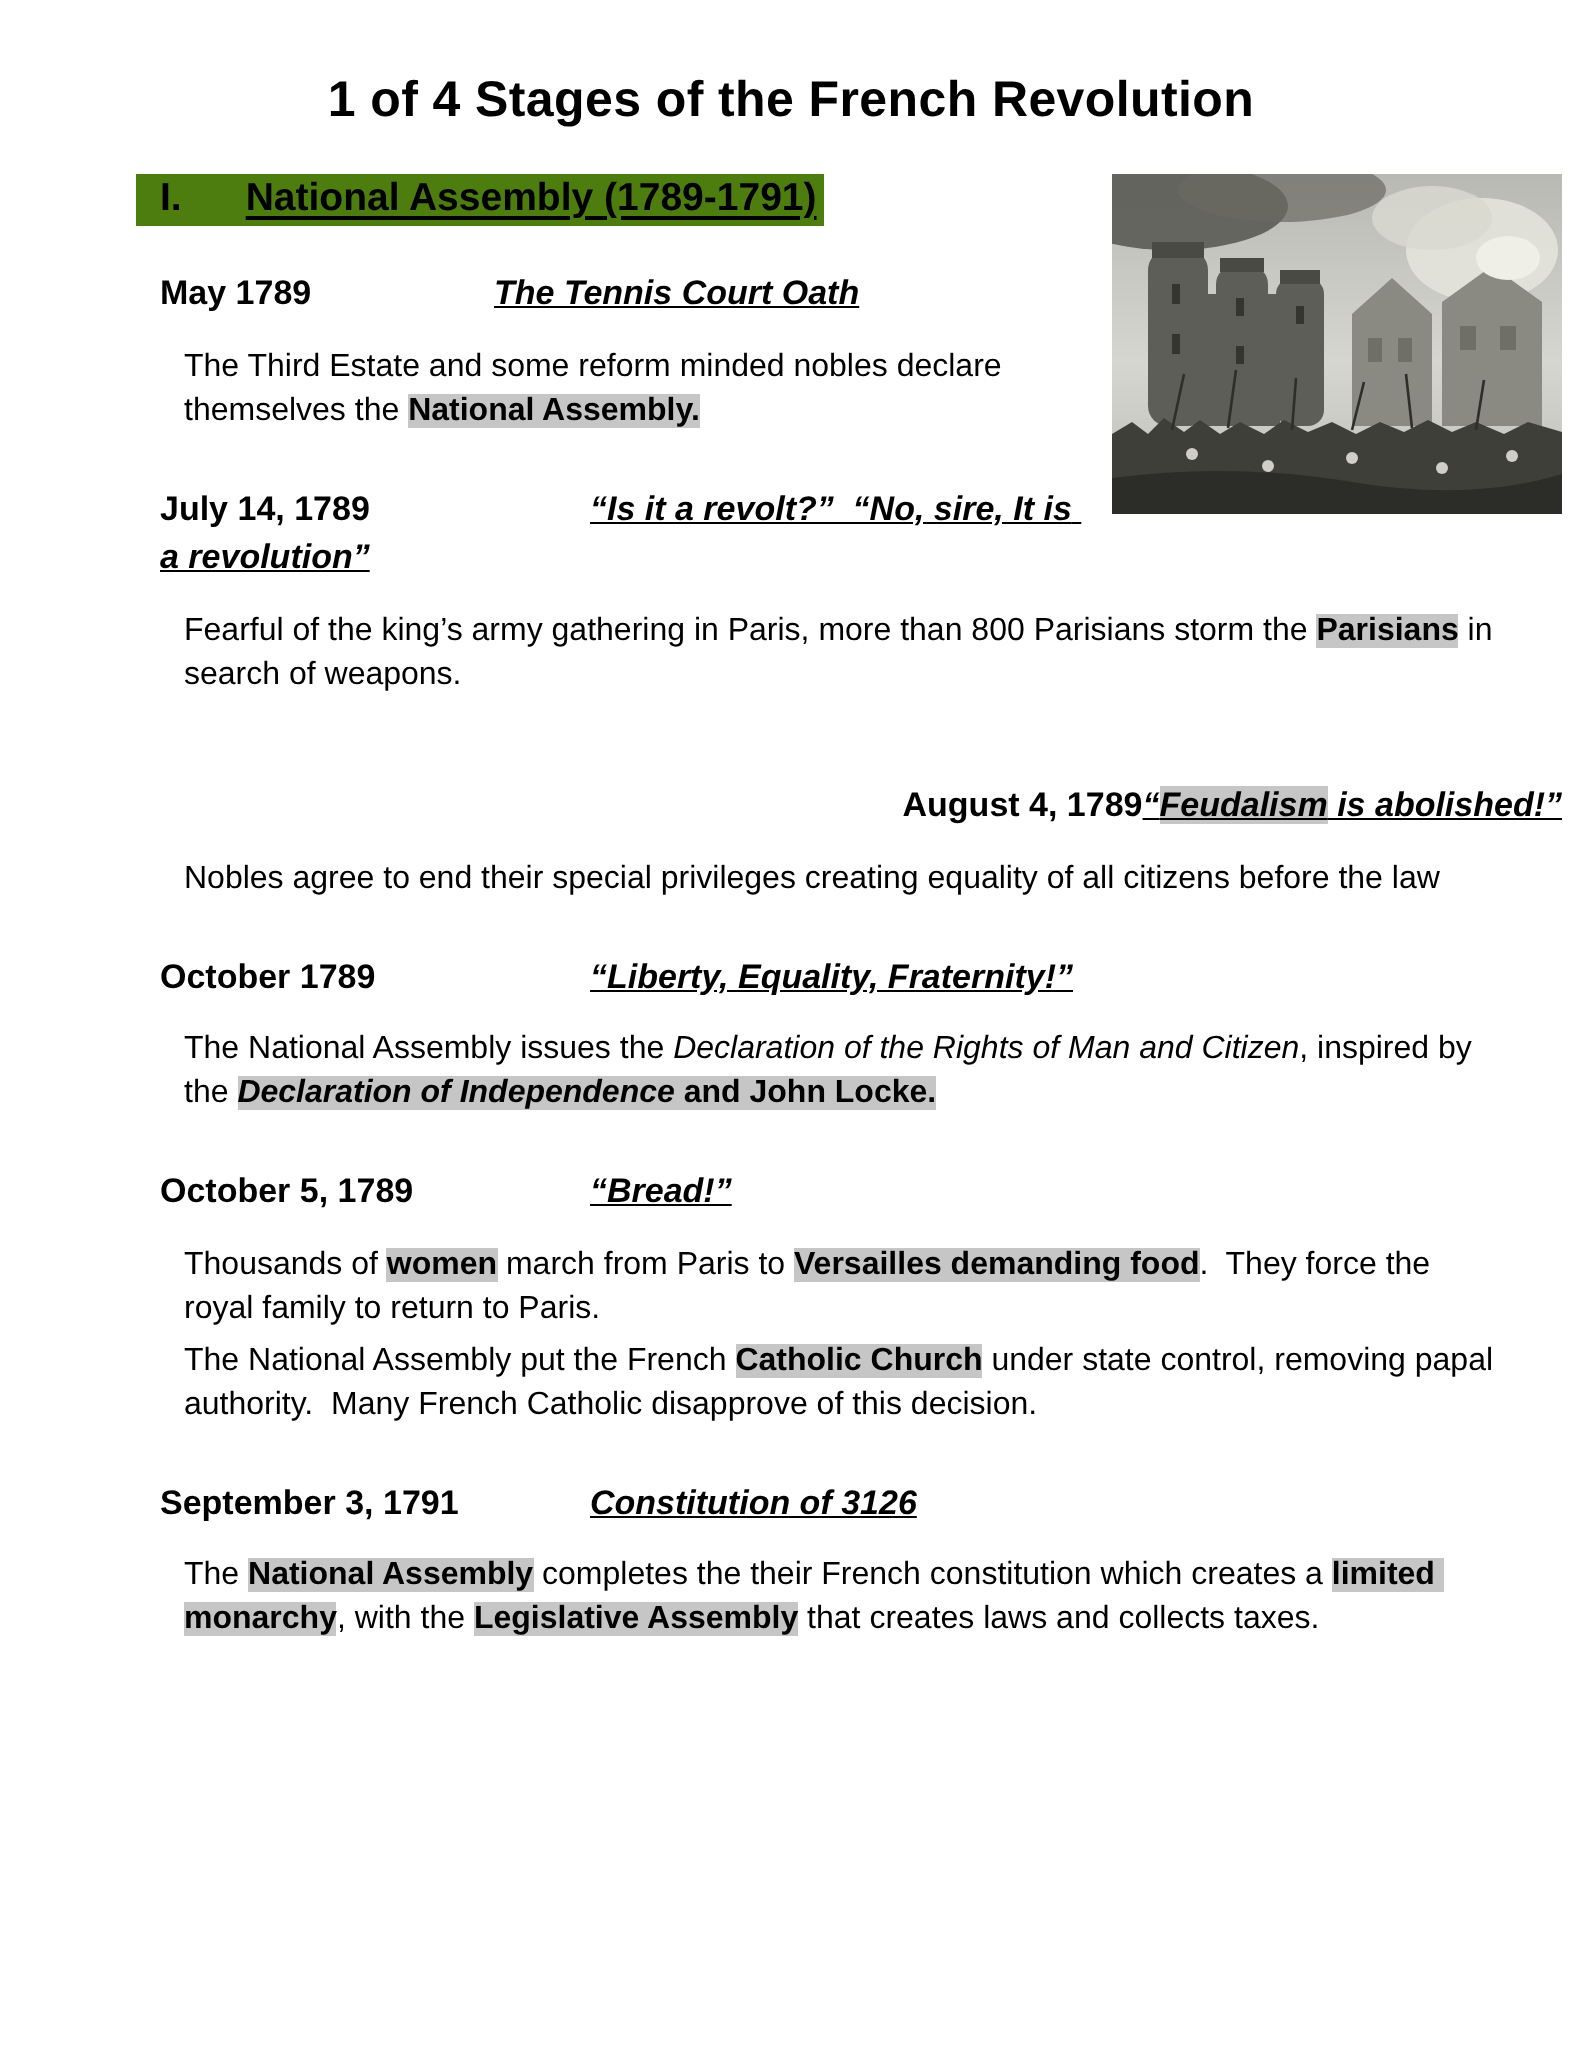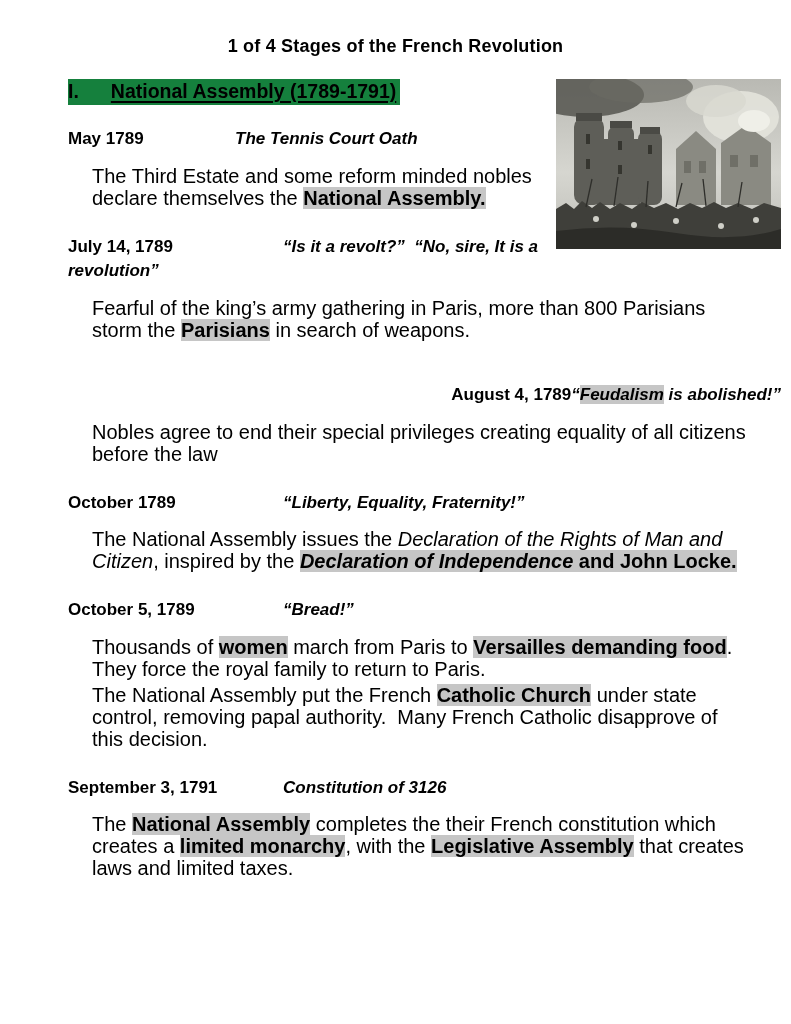--- a/index.html
+++ b/index.html
@@ -8,21 +8,21 @@
     background: #ffffff;
     width: 791px;
     height: 1024px;
     font-family: "Liberation Sans", sans-serif;
     color: #000;
     overflow: hidden;
   }
   .page { width: 791px; height: 1024px; box-sizing: border-box; }
 
   h1.doc-title {
-    font-size: 18px;
+    font-size: 25px;
     font-weight: bold;
     text-align: center;
     margin: 36px 0 22px 0;
     letter-spacing: 0.2px;
   }
 
   .content { margin: 0 10px 0 68px; }
 
   .figure {
     float: right;
@@ -32,51 +32,52 @@
   }
   .figure svg { display: block; width: 225px; height: 170px; }
 
   .section-heading {
     font-size: 19.5px;
     font-weight: bold;
     margin: 2px 0 0 0;
   }
   .section-hl {
     display: inline-block;
-    background: #15803d;
-    padding: 1px 4px 2px 0;
+    background: #4d7c0f;
+    padding: 1px 4px 2px 12px;
     text-align: center;
   }
   .section-numeral { display: inline-block; }
   .tab-spacer { display: inline-block; width: 32px; }
   .section-text {
     text-decoration: underline;
     text-decoration-thickness: 2px;
     text-underline-offset: 3px;
   }
 
   .entry-heading {
     font-size: 17px;
     font-weight: bold;
     line-height: 1.45;
-    margin: 26px 0 13px 0;
+    margin: 26px 0 13px 12px;
+    text-decoration: underline;
   }
   .entry:first-child .entry-heading { margin-top: 22px; }
   .entry:nth-child(3) .entry-heading { margin-top: 42px; text-align: right; }
 
   .date {
     display: inline-block;
     min-width: 215px;
     font-weight: bold;
     font-style: normal;
   }
   .entry:first-child .date { min-width: 167px; }
 
   .entry-body {
-    font-size: 20px;
+    font-size: 16px;
     line-height: 22px;
     margin: 4px 0 0 24px;
     max-width: 655px;
   }
 
   .seg { white-space: pre-wrap; }
   .seg.b { font-weight: bold; }
   .seg.i { font-style: italic; }
   .seg.h { background: #c6c6c6; }
 </style>
@@ -177,18 +178,18 @@
         </div>
         <div class="entry">
           <p class="entry-heading"><span class="date">October 5, 1789</span><span class="seg b i">“Bread!”</span></p>
           <p class="entry-body"><span class="seg">Thousands of </span><span class="seg b h">women</span><span class="seg"> march from Paris to </span><span class="seg b h">Versailles demanding food</span><span class="seg">.  They force the royal family to return to Paris.</span></p>
         </div>
         <div class="entry">
           <p class="entry-body"><span class="seg">The National Assembly put the French </span><span class="seg b h">Catholic Church</span><span class="seg"> under state control, removing papal authority.  Many French Catholic disapprove of this decision.</span></p>
         </div>
         <div class="entry">
           <p class="entry-heading"><span class="date">September 3, 1791</span><span class="seg b i">Constitution of 3126</span></p>
-          <p class="entry-body"><span class="seg">The </span><span class="seg b h">National Assembly</span><span class="seg"> completes the their French constitution which creates a </span><span class="seg b h">limited monarchy</span><span class="seg">, with the </span><span class="seg b h">Legislative Assembly</span><span class="seg"> that creates laws and limited taxes.</span></p>
+          <p class="entry-body"><span class="seg">The </span><span class="seg b h">National Assembly</span><span class="seg"> completes the their French constitution which creates a </span><span class="seg b h">limited monarchy</span><span class="seg">, with the </span><span class="seg b h">Legislative Assembly</span><span class="seg"> that creates laws and collects taxes.</span></p>
         </div>
       </div>
 
   </div>
 </div>
 
 </body></html>

